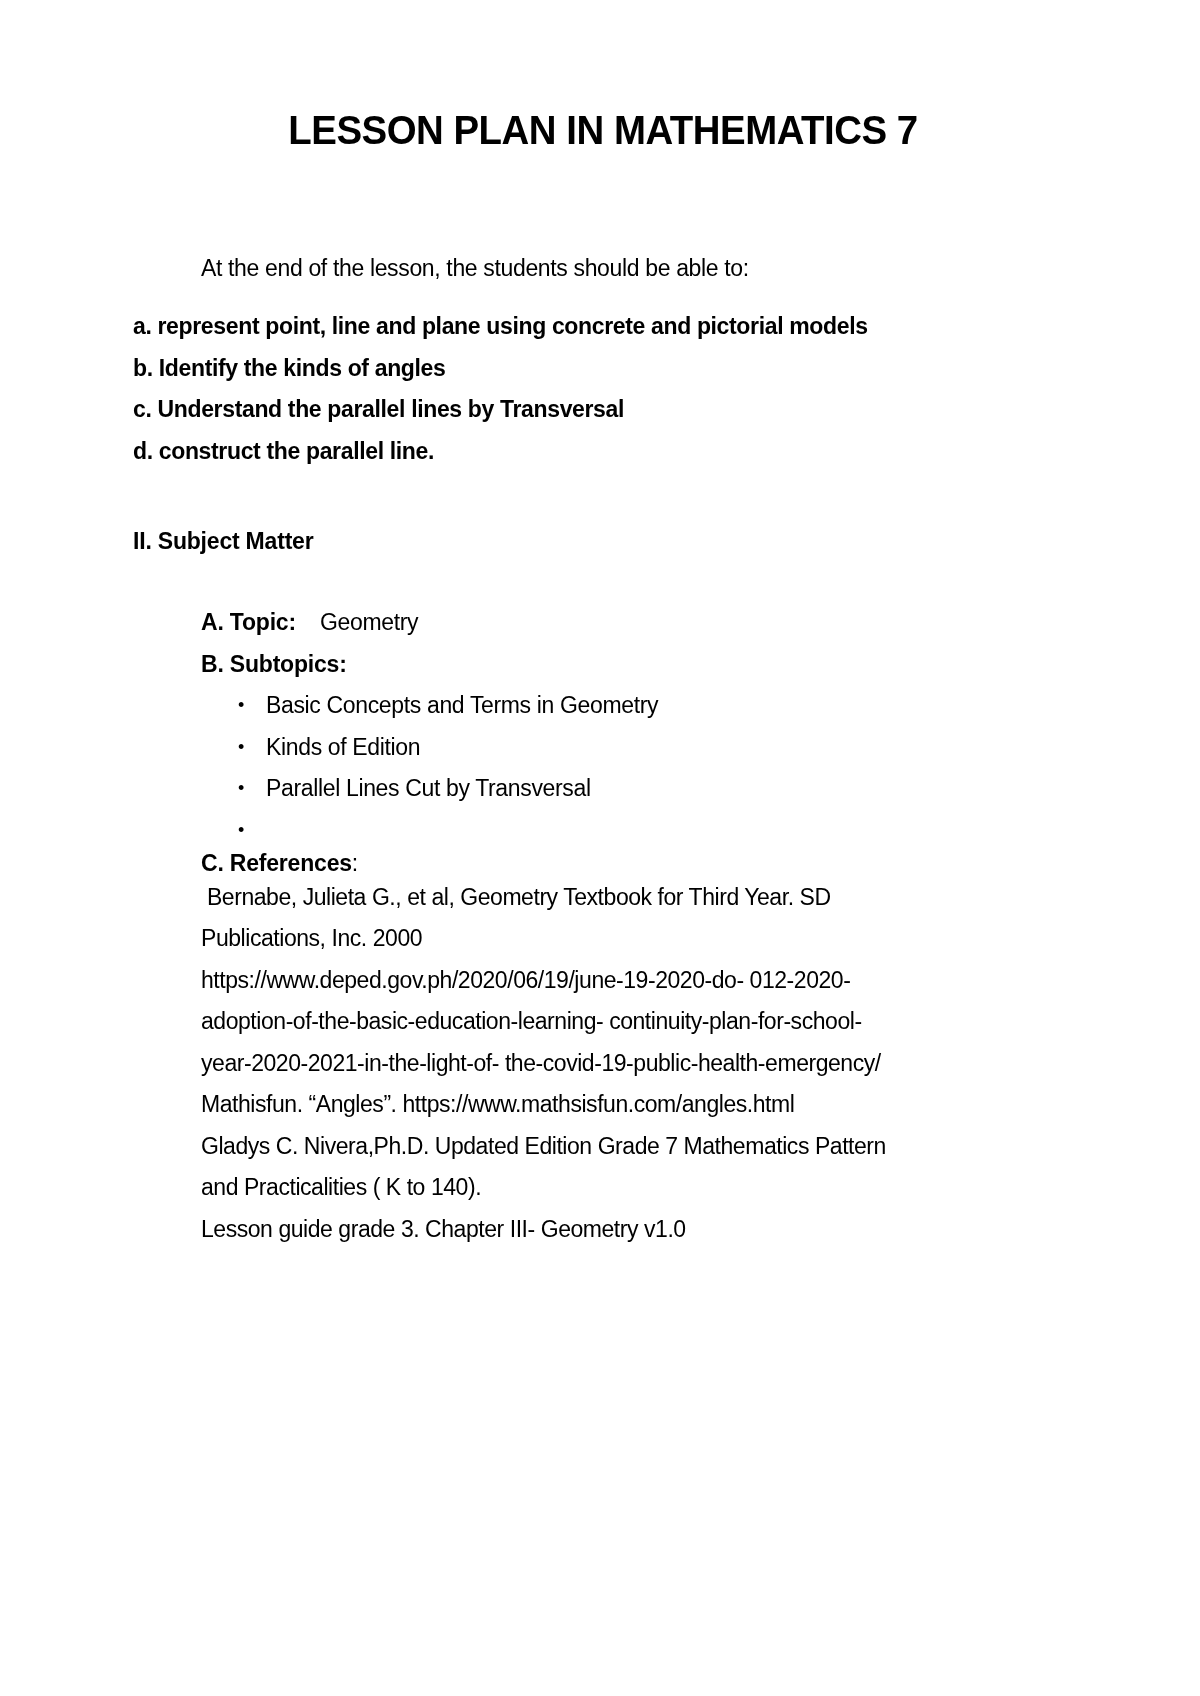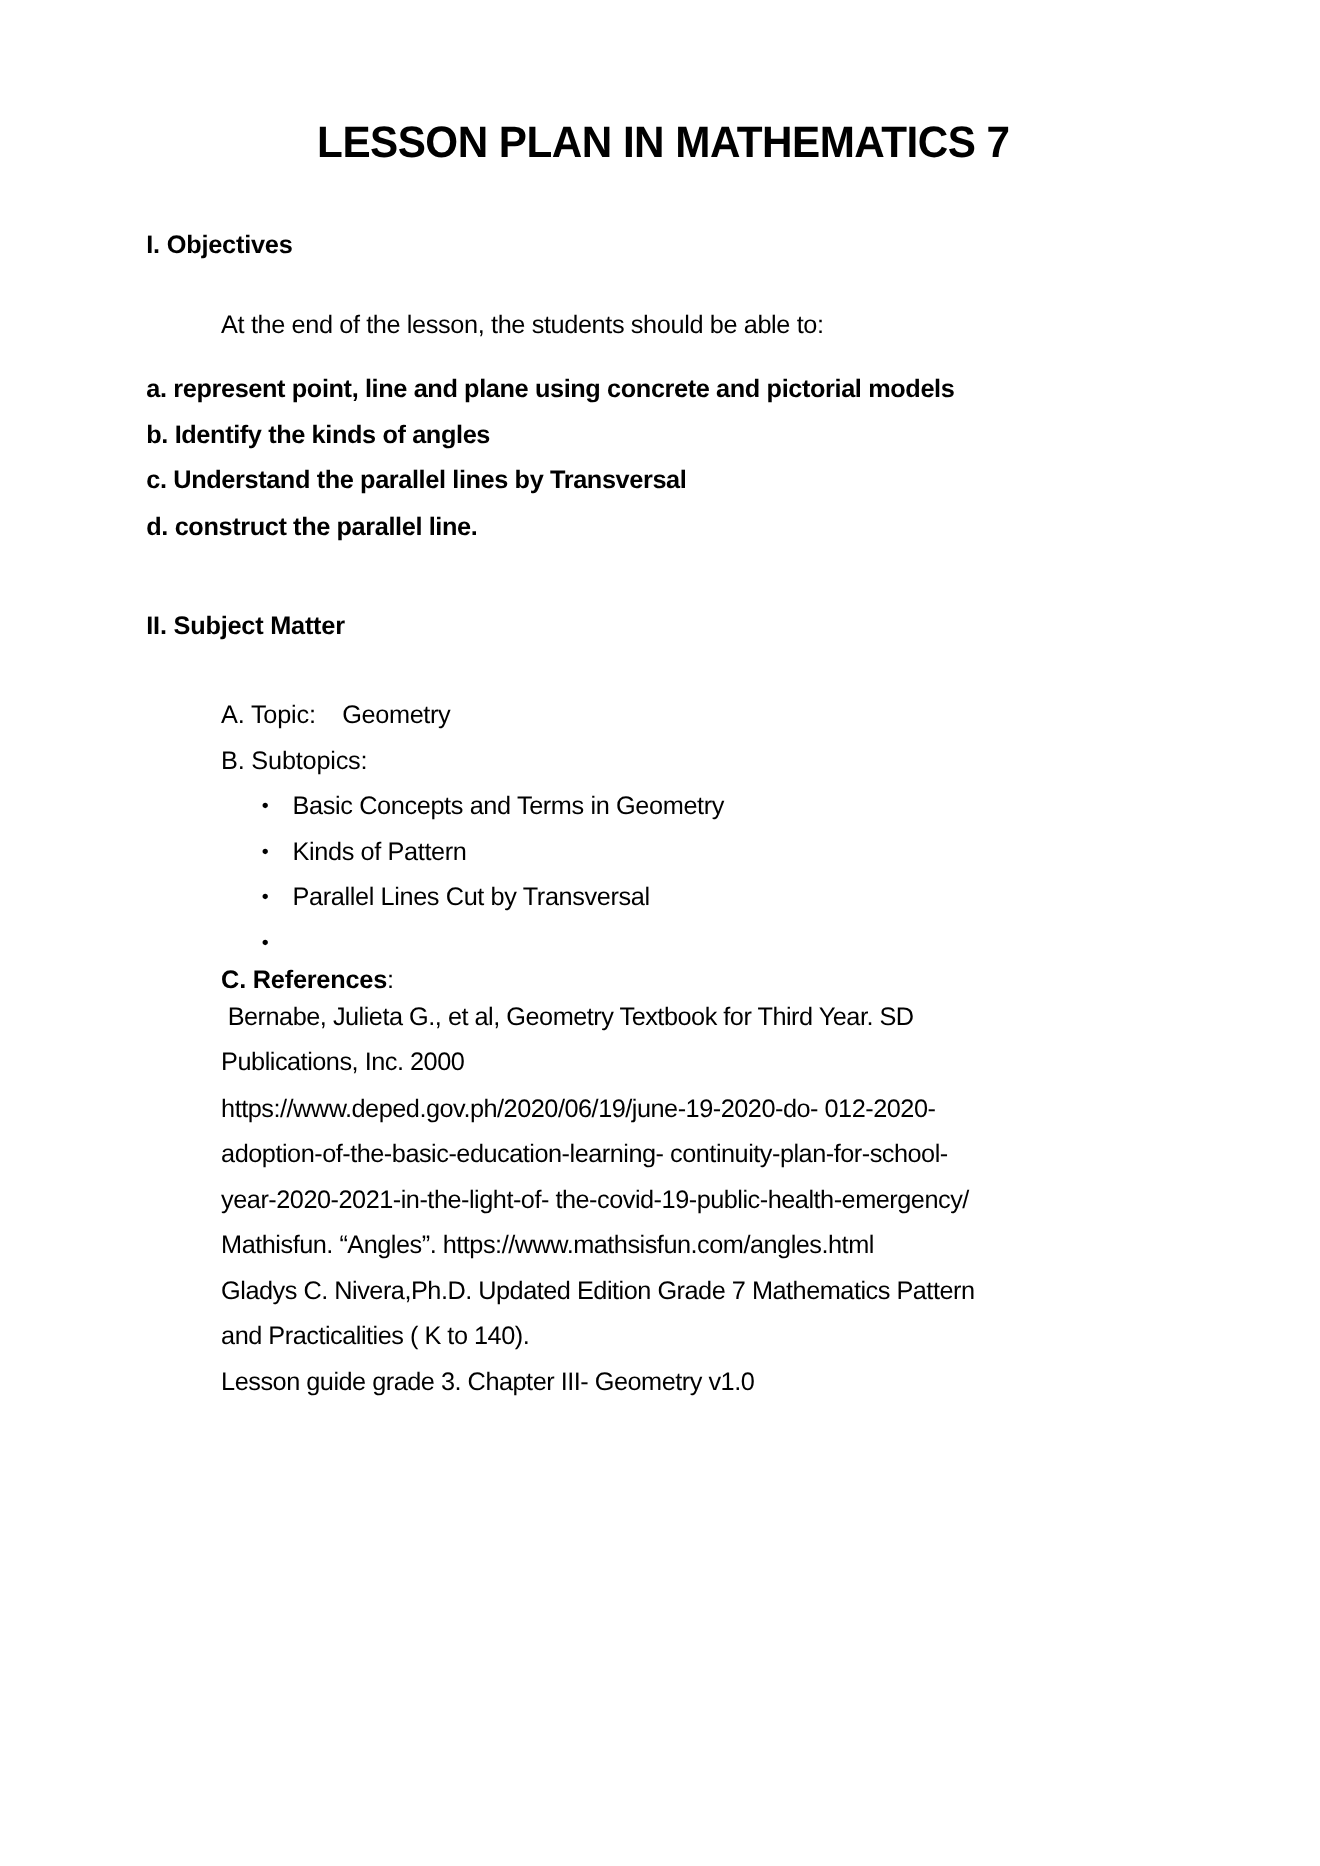--- a/index.html
+++ b/index.html
@@ -77,21 +77,21 @@
   .sub-block {
     padding-left: 68px;
   }
   .kv-row {
     font-size: 23px;
     line-height: 42px;
     letter-spacing: -0.2px;
     white-space: pre;
   }
   .kv-key {
-    font-weight: normal;
+    font-weight: bold;
     margin-top: 23px;
   }
   .kv-val {
     font-weight: normal;
     letter-spacing: -0.35px;
   }
   .bullets {
     margin: 0;
     padding: 0;
     list-style: none;
@@ -131,21 +131,20 @@
   }
 </style>
 </head>
 <body>
 
 <div class="page">
   <div class="doc">
 
     <div class="title">LESSON PLAN IN MATHEMATICS 7</div>
 
-    <div class="heading">I. Objectives</div>
 
     <div class="spacer-46"></div>
 
     <div class="body-line indent-lead">At the end of the lesson, the students should be able to:</div>
 
     <div class="spacer-24"></div>
 
     <ul class="obj-list">
       <li>a. represent point, line and plane using concrete and pictorial models</li>
       <li>b. Identify the kinds of angles</li>
@@ -160,21 +159,21 @@
     <div class="spacer-46"></div>
 
     <div class="sub-block">
 
       <div class="kv-row"><span class="kv-key">A. Topic:</span><span class="kv-val">    </span><span class="kv-val">Geometry</span></div>
 
       <div class="kv-row"><span class="kv-key">B. Subtopics:</span></div>
 
       <ul class="bullets">
         <li><span class="bullet-dot">•</span><span>Basic Concepts and Terms in Geometry</span></li>
-        <li><span class="bullet-dot">•</span><span>Kinds of Pattern</span></li>
+        <li><span class="bullet-dot">•</span><span>Kinds of Edition</span></li>
         <li><span class="bullet-dot">•</span><span>Parallel Lines Cut by Transversal</span></li>
         <li><span class="bullet-dot">•</span></li>
       </ul>
 
       <div class="spacer-40"></div>
 
       <div class="ref-head"><b>C. References</b><span class="colon">:</span></div>
 
       <ul class="ref-lines">
         <li> Bernabe, Julieta G., et al, Geometry Textbook for Third Year. SD</li>

